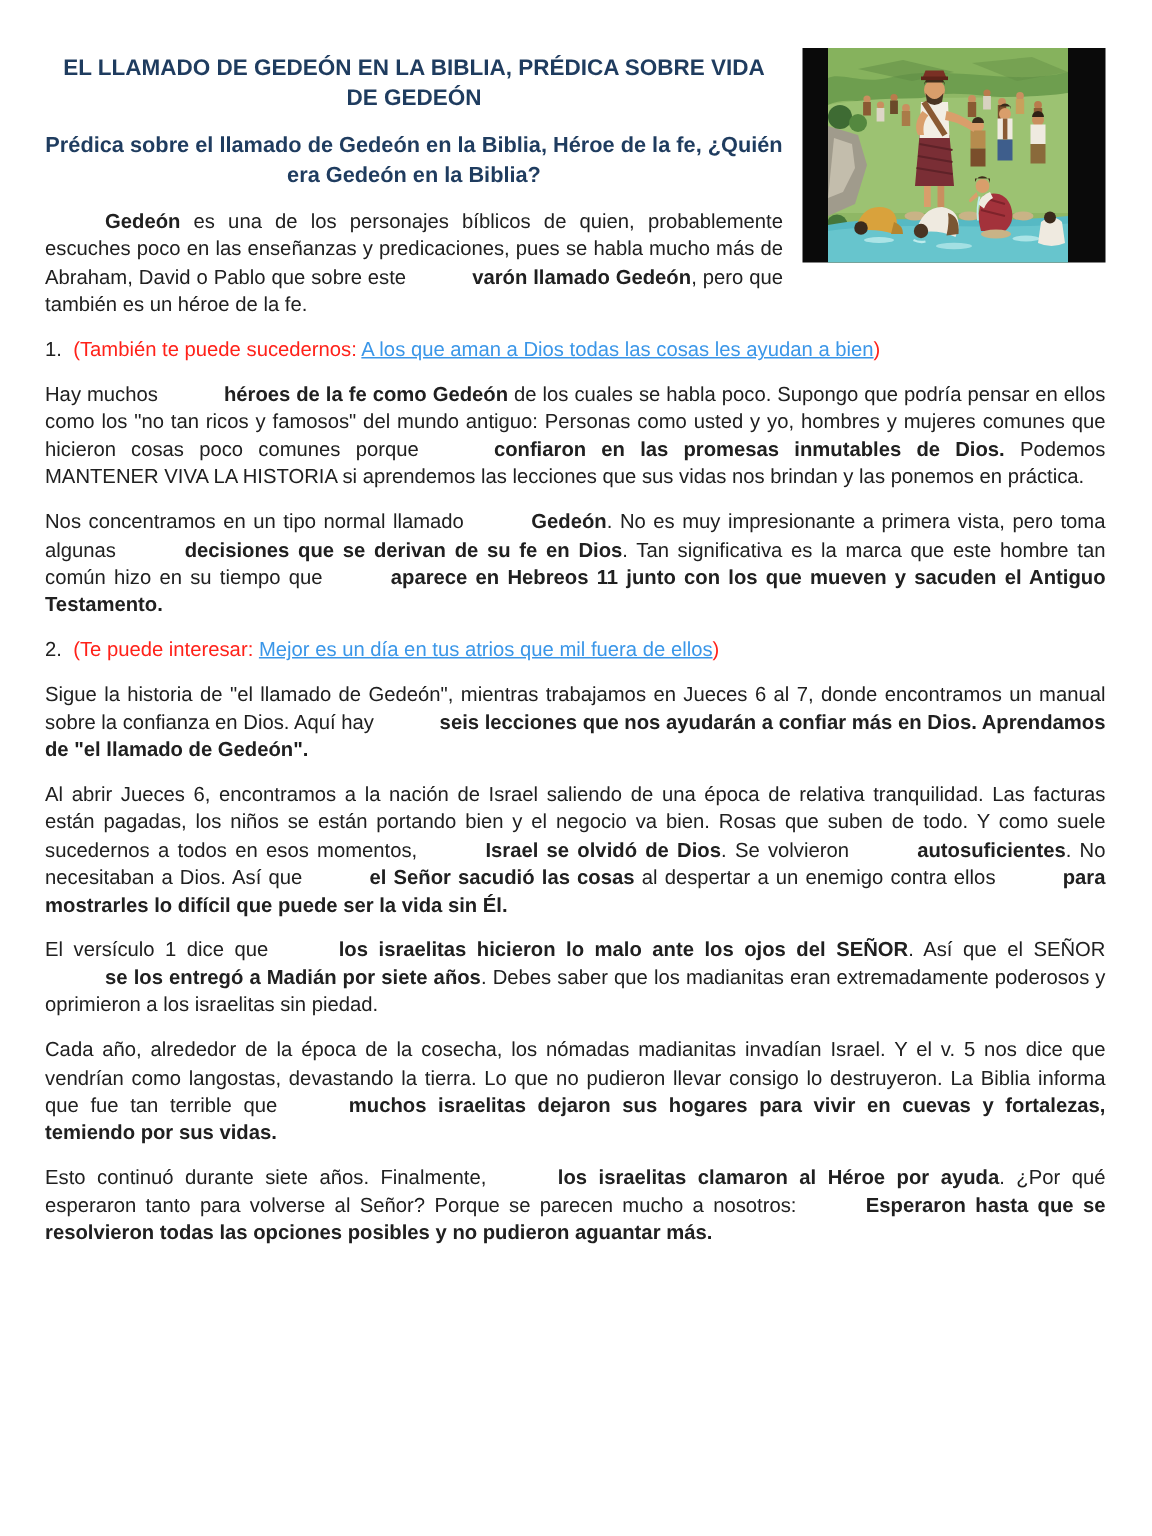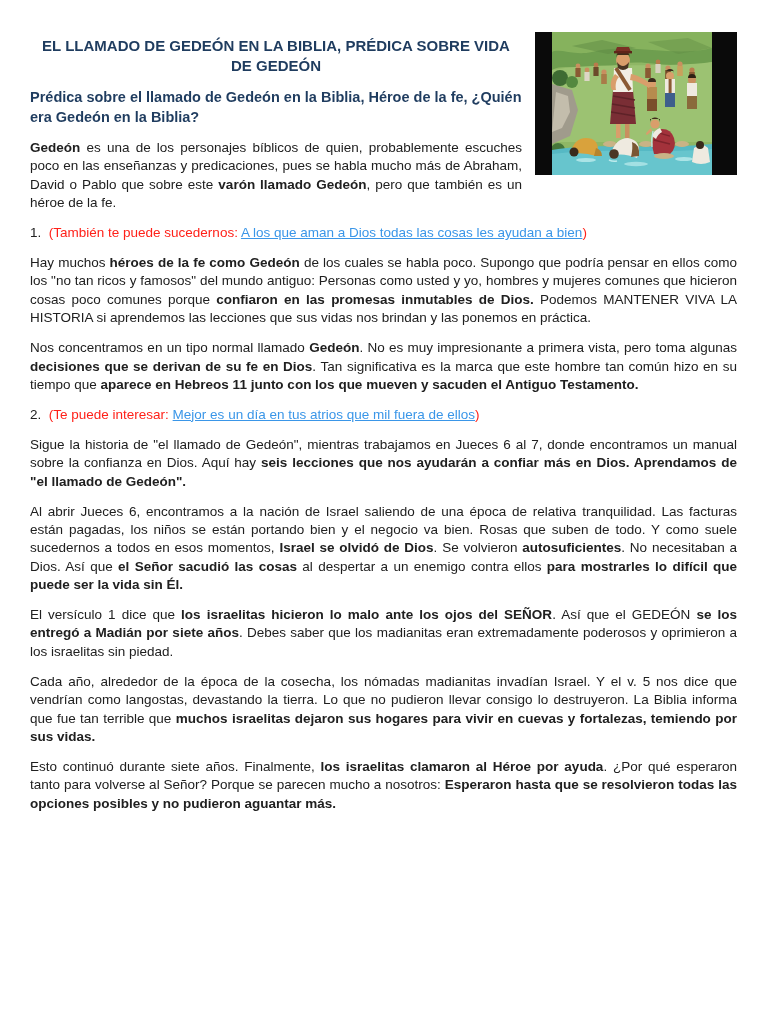--- a/index.html
+++ b/index.html
@@ -27,34 +27,34 @@
   .blk { margin:0 0 11.5px; }
   p.blk { text-align:justify; }
   p.blk.note { text-align:left; }
   .blk.title {
     font-size:15px; line-height:19.5px; font-weight:bold;
     text-align:center; color:var(--navy,#1F3C5F);
     margin:0 0 13px;
   }
   .blk.subtitle {
     font-size:14.5px; line-height:19.5px; font-weight:bold;
-    text-align:left; color:var(--navy,#1F3C5F);
+    text-align:center; color:var(--navy,#1F3C5F);
     margin:4px 0 12px;
   }
   .blk.section {
     font-size:14px; line-height:18.5px; font-weight:bold;
     text-align:center; color:var(--navy,#1F3C5F);
     margin:2px 0 14px;
   }
   .blk.subheading {
     font-size:13.5px; line-height:18.5px; font-weight:bold;
     text-align:left; color:var(--navy,#1F3C5F);
     margin:0 0 12px;
   }
-  .b { font-weight:bold; }
+  .b { font-weight:bold;margin-left:40px; }
   .red { color:var(--red,#FF2119); }
   a.link { color:var(--link,#3A96E8); text-decoration:underline; cursor:pointer; }
 </style>
 </head>
 <body>
 
 <div class="page">
 
   <figure class="hero" aria-label="gideon-watching-men-drink-water-painting">
     <svg width="160" height="143" viewBox="0 0 160 143" xmlns="http://www.w3.org/2000/svg">
@@ -195,18 +195,18 @@
   <div id="doc-body">
       <h1 class="blk title"><span>EL LLAMADO DE GEDEÓN EN LA BIBLIA, PRÉDICA SOBRE VIDA DE GEDEÓN</span></h1>
       <h2 class="blk subtitle"><span>Prédica sobre el llamado de Gedeón en la Biblia, Héroe de la fe, ¿Quién era Gedeón en la Biblia?</span></h2>
       <p class="blk p"><span class="b">Gedeón</span><span> es una de los personajes bíblicos de quien, probablemente escuches poco en las enseñanzas y predicaciones, pues se habla mucho más de Abraham, David o Pablo que sobre este </span><span class="b">varón llamado Gedeón</span><span>, pero que también es un héroe de la fe.</span></p>
       <p class="blk note"><span>1.&nbsp; </span><span class="red">(También te puede sucedernos</span><span class="red">: </span><a class="link" href="#">A los que aman a Dios todas las cosas les ayudan a bien</a><span class="red">)</span></p>
       <p class="blk p"><span>Hay muchos </span><span class="b">héroes de la fe como Gedeón</span><span> de los cuales se habla poco. Supongo que podría pensar en ellos como los "no tan ricos y famosos" del mundo antiguo: Personas como usted y yo, hombres y mujeres comunes que hicieron cosas poco comunes porque </span><span class="b">confiaron en las promesas inmutables de Dios.</span><span> Podemos MANTENER VIVA LA HISTORIA si aprendemos las lecciones que sus vidas nos brindan y las ponemos en práctica.</span></p>
       <p class="blk p"><span>Nos concentramos en un tipo normal llamado </span><span class="b">Gedeón</span><span>. No es muy impresionante a primera vista, pero toma algunas </span><span class="b">decisiones que se derivan de su fe en Dios</span><span>. Tan significativa es la marca que este hombre tan común hizo en su tiempo que </span><span class="b">aparece en Hebreos 11 junto con los que mueven y sacuden el Antiguo Testamento.</span></p>
       <p class="blk note"><span>2.&nbsp; </span><span class="red">(Te puede interesar</span><span class="red">: </span><a class="link" href="#">Mejor es un día en tus atrios que mil fuera de ellos</a><span class="red">)</span></p>
       <p class="blk p"><span>Sigue la historia de "el llamado de Gedeón", mientras trabajamos en Jueces 6 al 7, donde encontramos un manual sobre la confianza en Dios. Aquí hay </span><span class="b">seis lecciones que nos ayudarán a confiar más en Dios. Aprendamos de "el llamado de Gedeón".</span></p>
       <p class="blk p"><span>Al abrir Jueces 6, encontramos a la nación de Israel saliendo de una época de relativa tranquilidad. Las facturas están pagadas, los niños se están portando bien y el negocio va bien. Rosas que suben de todo. Y como suele sucedernos a todos en esos momentos, </span><span class="b">Israel se olvidó de Dios</span><span>. Se volvieron </span><span class="b">autosuficientes</span><span>. No necesitaban a Dios. Así que </span><span class="b">el Señor sacudió las cosas</span><span> al despertar a un enemigo contra ellos </span><span class="b">para mostrarles lo difícil que puede ser la vida sin Él.</span></p>
-      <p class="blk p"><span>El versículo 1 dice que </span><span class="b">los israelitas hicieron lo malo ante los ojos del SEÑOR</span><span>. Así que el GEDEÓN </span><span class="b">se los entregó a Madián por siete años</span><span>. Debes saber que los madianitas eran extremadamente poderosos y oprimieron a los israelitas sin piedad.</span></p>
+      <p class="blk p"><span>El versículo 1 dice que </span><span class="b">los israelitas hicieron lo malo ante los ojos del SEÑOR</span><span>. Así que el SEÑOR </span><span class="b">se los entregó a Madián por siete años</span><span>. Debes saber que los madianitas eran extremadamente poderosos y oprimieron a los israelitas sin piedad.</span></p>
       <p class="blk p"><span>Cada año, alrededor de la época de la cosecha, los nómadas madianitas invadían Israel. Y el v. 5 nos dice que vendrían como langostas, devastando la tierra. Lo que no pudieron llevar consigo lo destruyeron. La Biblia informa que fue tan terrible que </span><span class="b">muchos israelitas dejaron sus hogares para vivir en cuevas y fortalezas, temiendo por sus vidas.</span></p>
       <p class="blk p"><span>Esto continuó durante siete años. Finalmente, </span><span class="b">los israelitas clamaron al Héroe por ayuda</span><span>. ¿Por qué esperaron tanto para volverse al Señor? Porque se parecen mucho a nosotros: </span><span class="b">Esperaron hasta que se resolvieron todas las opciones posibles y no pudieron aguantar más.</span></p>
     </div>
 
 </div>
 
 </body></html>

